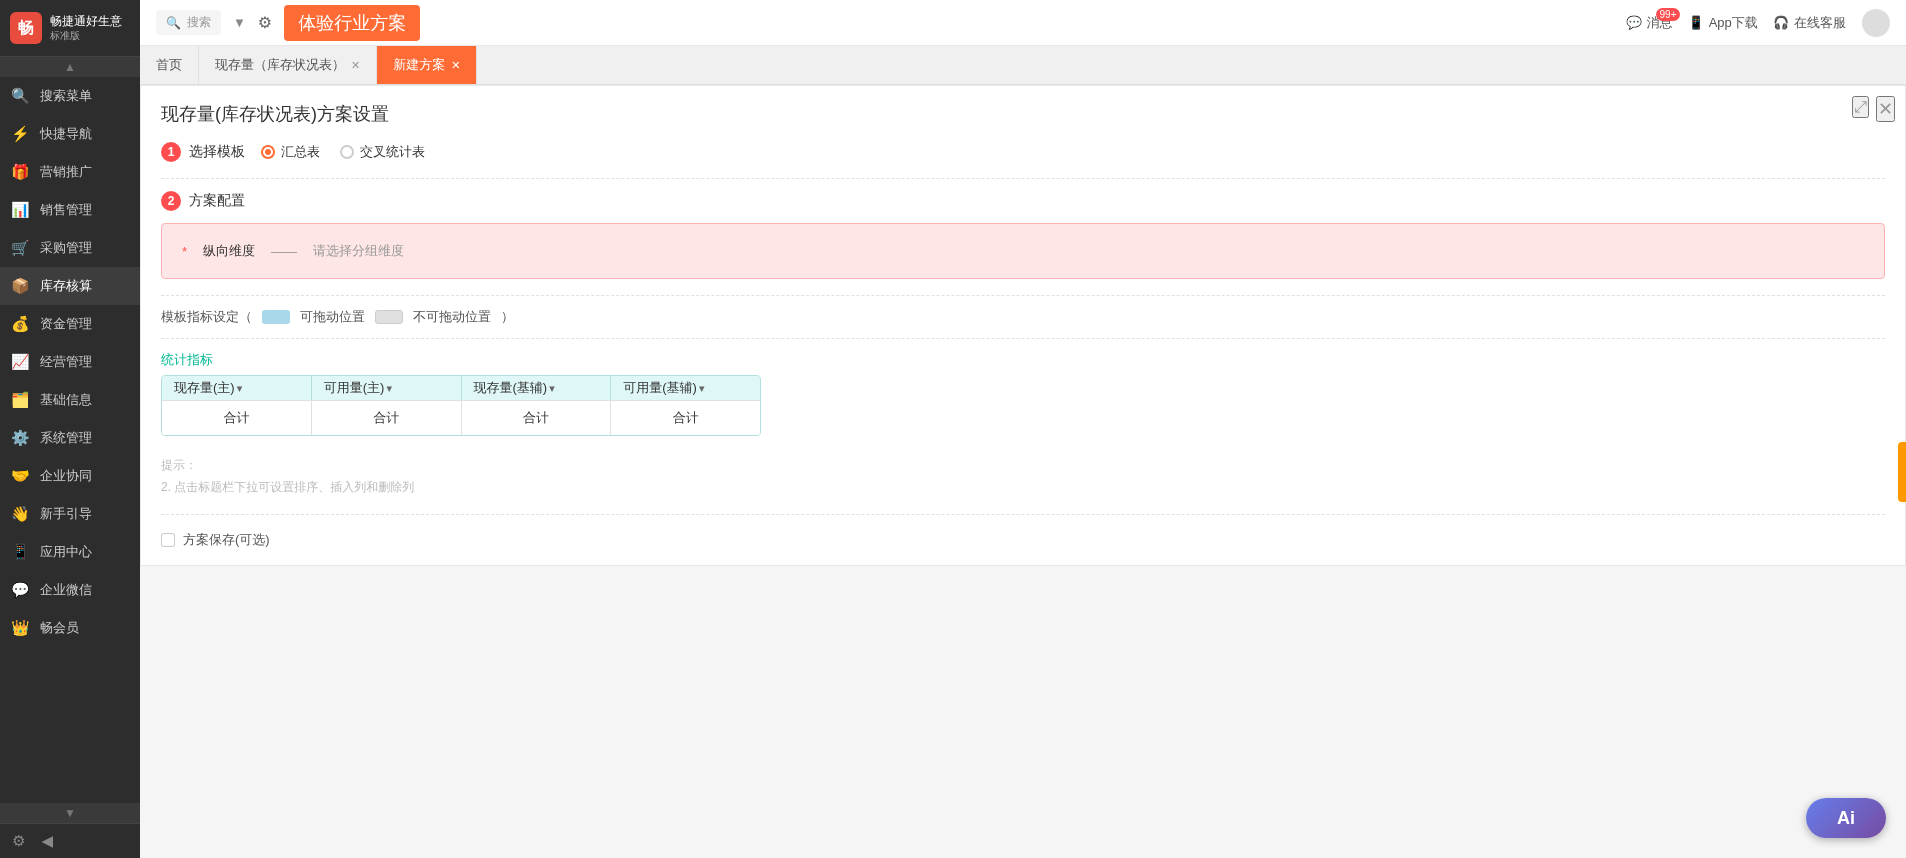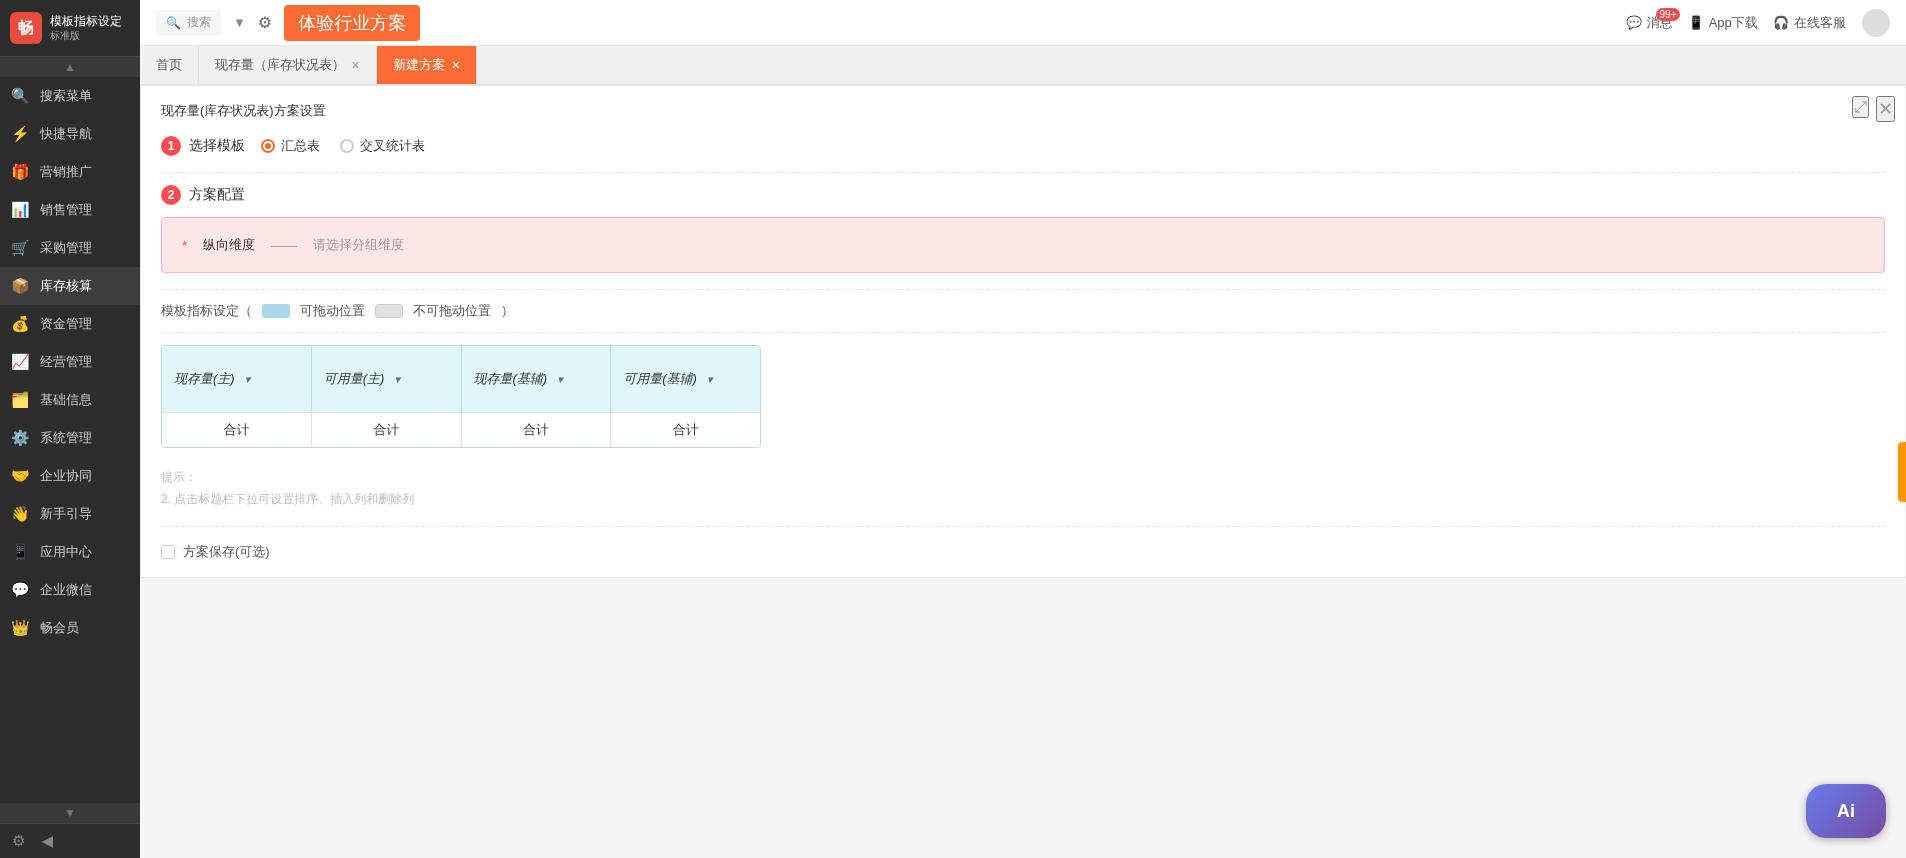--- a/index.html
+++ b/index.html
@@ -100,21 +100,21 @@
     .panel {
       background: #fff; margin: 0; padding: 16px 20px;
       border: 1px solid #e8e8e8; position: relative;
     }
     .panel-close-btn {
       position: absolute; top: 10px; right: 10px; cursor: pointer; font-size: 18px; color: #999;
     }
     .panel-expand-btn {
       position: absolute; top: 10px; right: 36px; cursor: pointer; font-size: 16px; color: #999;
     }
-    .panel-title { font-size: 13px; color: #333; margin-bottom: 16px; }
+    .panel-title { font-size: 18px; color: #333; margin-bottom: 16px; }
 
     
     .step-section { margin-bottom: 16px; }
     .step-header {
       display: flex; align-items: center; gap: 8px; margin-bottom: 12px;
     }
     .step-badge {
       width: 20px; height: 20px; background: #ff4d4f;
       color: #fff; border-radius: 50%; font-size: 12px;
       display: flex; align-items: center; justify-content: center; font-weight: bold;
@@ -161,22 +161,22 @@
       width: 28px; height: 14px; border-radius: 3px; background: #e0e0e0; display: inline-block; border: 1px solid #ccc;
     }
 
     
     .stats-label { font-size: 13px; color: #00b894; margin-bottom: 6px; font-weight: 500; }
     .stats-table {
       border: 1px solid #b2dfdb; border-radius: 4px; overflow: hidden; display: inline-block; min-width: 600px;
     }
     .stats-header-row { display: flex; background: #e0f7f7; }
     .stats-header-cell {
-      flex: 1; padding: 24px 12px; display: flex; align-items: center; gap: 10px;
-      border-right: 1px solid #b2dfdb; font-size: 13px; color: #333; cursor: pointer; font-style: italic;
+      flex: 1; padding: 3px 12px; display: flex; align-items: center; gap: 2px;
+      border-right: 1px solid #b2dfdb; font-size: 13px; color: #333; cursor: pointer;
     }
     .stats-header-cell:last-child { border-right: none; }
     .stats-data-row { display: flex; background: #fff; }
     .stats-data-cell {
       flex: 1; padding: 8px 12px; text-align: center;
       border-right: 1px solid #e0e0e0; font-size: 13px; color: #333;
       border-top: 1px solid #e0e0e0;
     }
     .stats-data-cell:last-child { border-right: none; }
     .chevron-icon { font-size: 11px; color: #666; }
@@ -205,37 +205,37 @@
     }
 
     
     .sidebar-scroll-btn {
       background: #3a3a3a; text-align: center; padding: 3px; color: #777; cursor: pointer; font-size: 12px;
     }
 
     
     .ai-bubble {
       position: fixed; right: 20px; bottom: 20px;
-      width: 80px; height: 54px; background: linear-gradient(135deg, #667eea 0%, #764ba2 100%);
+      width: 80px; height: 40px; background: linear-gradient(135deg, #667eea 0%, #764ba2 100%);
       border-radius: 20px; display: flex; align-items: center; justify-content: center;
       color: #fff; font-size: 18px; font-weight: bold; cursor: pointer; box-shadow: 0 2px 8px rgba(0,0,0,0.3);
     }
     .right-edge-bar {
       position: absolute; right: 0; top: 50%; transform: translateY(-50%);
       width: 8px; height: 60px; background: #ff9800; border-radius: 4px 0 0 4px; cursor: pointer;
     }
   </style>
 </head>
 <body>
 
 <div class="sidebar">
   <div class="sidebar-logo">
     <div class="sidebar-logo-icon">畅</div>
     <div>
-      <div class="sidebar-logo-text">模板指标设定</div>
+      <div class="sidebar-logo-text">畅捷通好生意</div>
       <div class="sidebar-logo-tag">标准版</div>
     </div>
   </div>
 
   <div class="sidebar-scroll-btn">▲</div>
 
   <div class="sidebar-nav">
     <div class="sidebar-item">
       <span class="sidebar-item-icon">🔍</span>
       <span class="sidebar-item-label">搜索菜单</span>
@@ -396,20 +396,21 @@
           <span class="indicator-box"></span>
           <span>可拖动位置</span>
           <span class="indicator-box-grey"></span>
           <span>不可拖动位置</span>
           <span>）</span>
         </div>
 
         <hr class="divider">
 
         
+        <div class="stats-label">统计指标</div>
         <div class="stats-table">
           <div class="stats-header-row">
             <div class="stats-header-cell">
               <span>现存量(主)</span>
               <span class="chevron-icon">▾</span>
             </div>
             <div class="stats-header-cell">
               <span>可用量(主)</span>
               <span class="chevron-icon">▾</span>
             </div>

